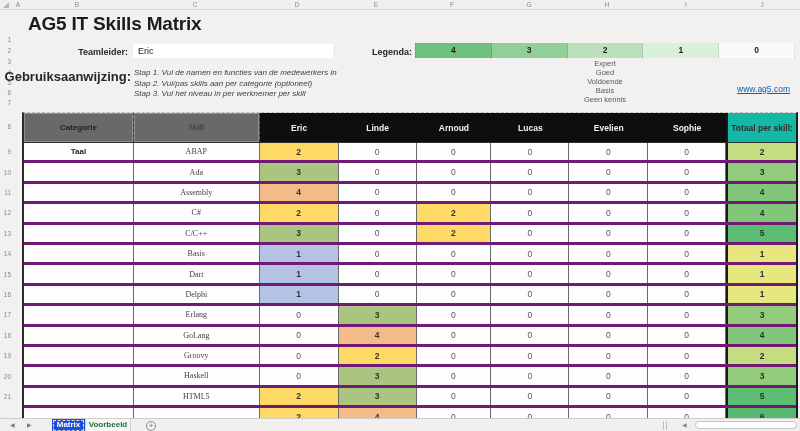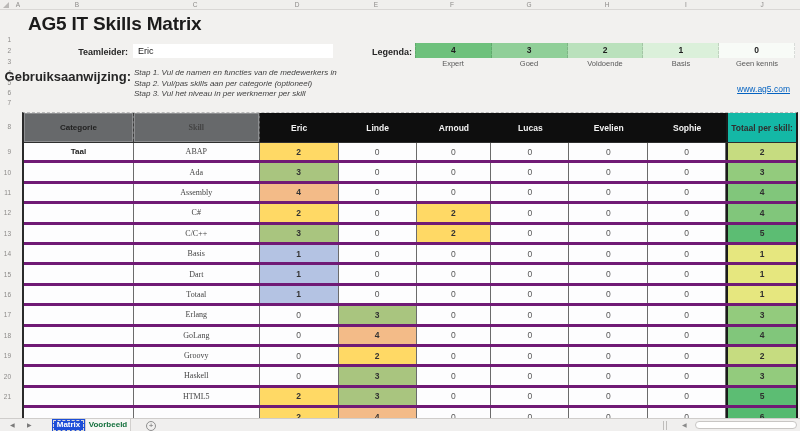--- a/index.html
+++ b/index.html
@@ -23,21 +23,21 @@
   .lbl-legend { left:330px; width:82px; top:47px; }
   .team-input { position:absolute; left:133px; top:44px; width:200px; height:14px; background:#ffffff; font-size:9px; line-height:14px; padding-left:5px; color:#222; }
   .steps { position:absolute; left:134px; top:68px; font-size:8px; font-style:italic; color:#3f3f3f; }
   .steps div { height:10.6px; line-height:10.6px; white-space:nowrap; }
   .weblink { position:absolute; left:700px; width:90px; top:84px; text-align:right; font-size:8.5px; color:#0563c1; text-decoration:underline; cursor:pointer; }
 
   
   .legband { position:absolute; left:415px; top:43px; width:380px; height:15px; display:flex; }
   .legcell { flex:1; text-align:center; font-size:8.5px; font-weight:bold; line-height:15px; color:#1f1f1f; border-right:1px dashed rgba(0,0,0,0.12); }
   .legcell:first-child { border-left:1px dashed rgba(0,0,0,0.12); }
-  .leglabels { position:absolute; left:415px; top:59px; width:380px; display:flex; }
+  .leglabels { position:absolute; left:415px; top:59px; width:380px; display:flex;flex-direction:column; }
   .leglabel { flex:1; text-align:center; font-size:7.5px; color:#595959; }
 
   .stip { background-image: radial-gradient(rgba(255,255,255,0.45) 0.7px, rgba(0,0,0,0) 0.9px); background-size:3px 3px; }
 
   
   .tablewrap { position:absolute; left:22px; top:112px; width:776px; height:306px; overflow:hidden;
                border-left:2px solid #2a2a2a; border-right:2px solid #1c1c1c; border-top:1px dashed #bcbcbc; }
   .hrow { display:flex; height:30px; border-bottom:1px solid #2e2e2e; }
   .hcell { display:flex; align-items:center; justify-content:center; font-size:8.5px; }
   .h-gray { background:#67696b; color:#ffffff; font-weight:bold; border-right:1px dashed #3c3c3c; box-shadow:inset 0 0 0 1px rgba(255,255,255,0.25); }
@@ -215,21 +215,21 @@
         <div class="dcell c-val nz stip" style="width: 79px; background: rgb(180, 195, 227);">1</div>
         <div class="dcell c-val" style="width: 78px;">0</div>
         <div class="dcell c-val" style="width: 75px;">0</div>
         <div class="dcell c-val" style="width: 78px;">0</div>
         <div class="dcell c-val" style="width: 79px;">0</div>
         <div class="dcell c-val" style="width: 78px;">0</div>
         <div class="dcell c-total stip" style="background: rgb(230, 231, 127);">1</div>
       </div>
       <div class="drow">
         <div class="dcell c-cat"></div>
-        <div class="dcell c-skill">Totaal</div>
+        <div class="dcell c-skill">Delphi</div>
         <div class="dcell c-val nz stip" style="width: 79px; background: rgb(180, 195, 227);">1</div>
         <div class="dcell c-val" style="width: 78px;">0</div>
         <div class="dcell c-val" style="width: 75px;">0</div>
         <div class="dcell c-val" style="width: 78px;">0</div>
         <div class="dcell c-val" style="width: 79px;">0</div>
         <div class="dcell c-val" style="width: 78px;">0</div>
         <div class="dcell c-total stip" style="background: rgb(230, 231, 127);">1</div>
       </div>
       <div class="drow">
         <div class="dcell c-cat"></div>

